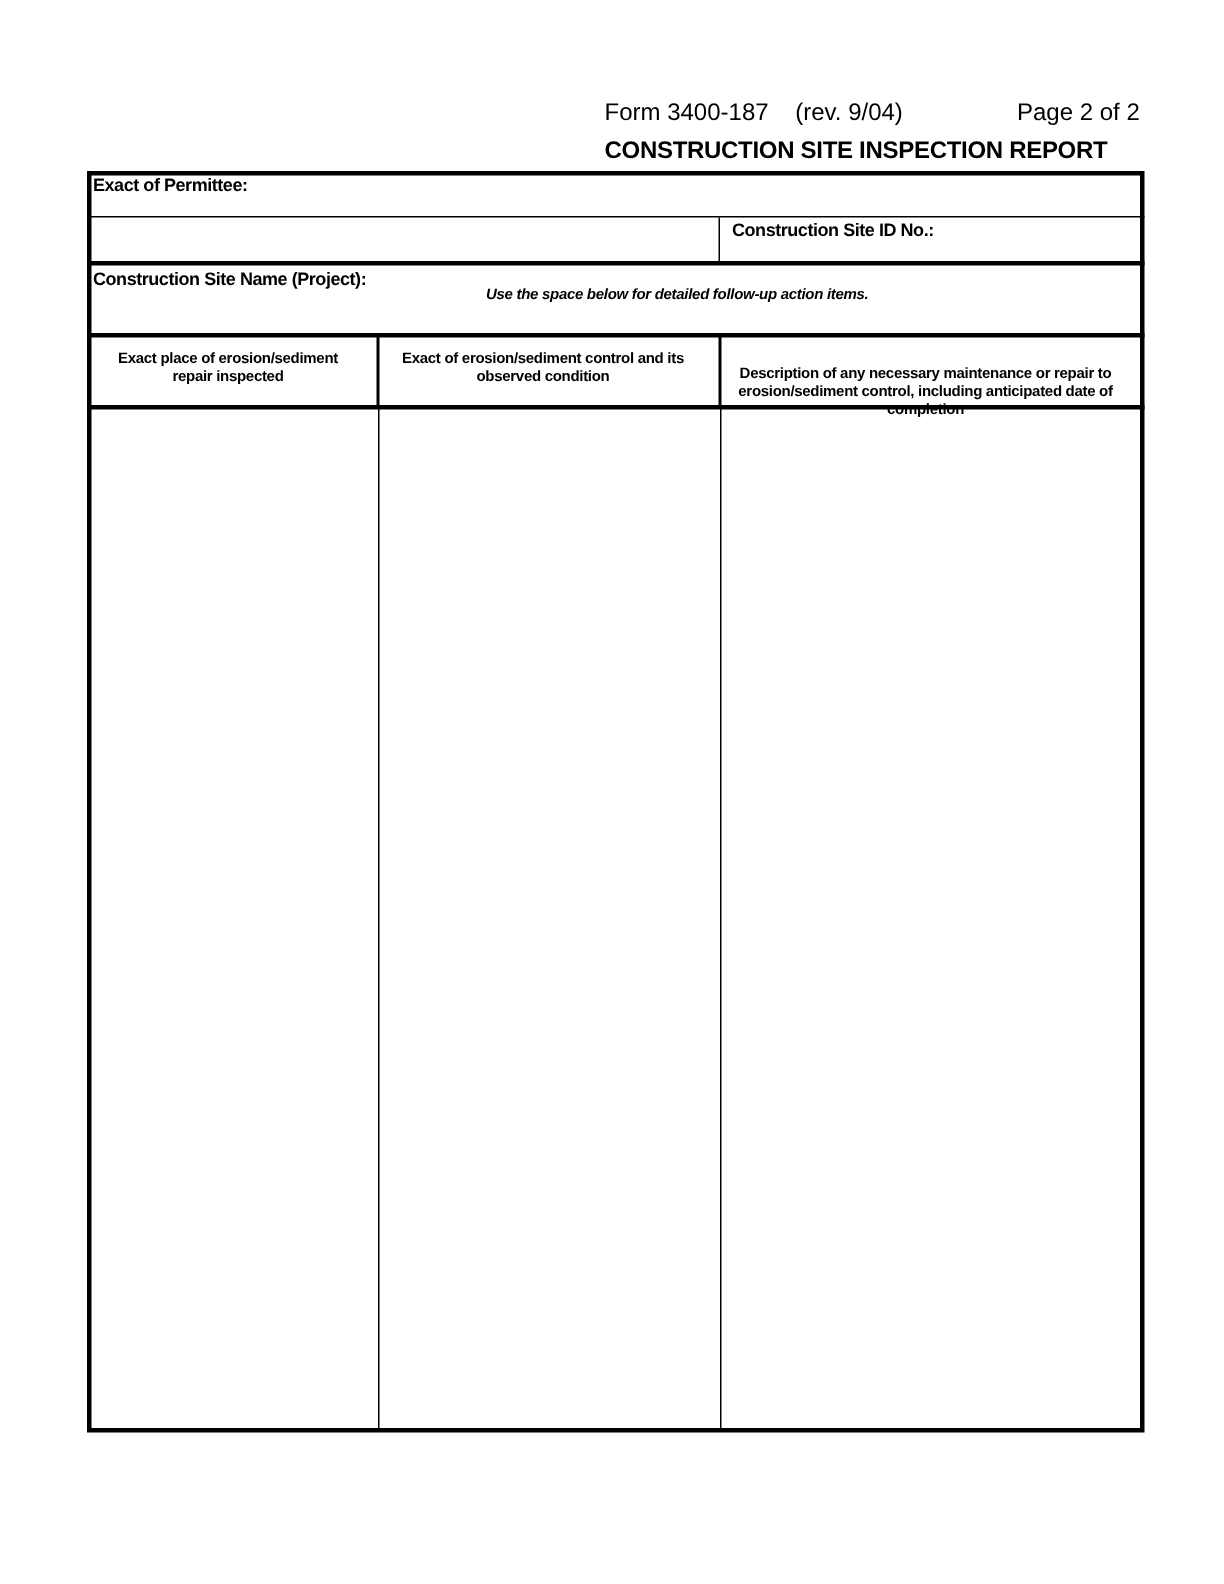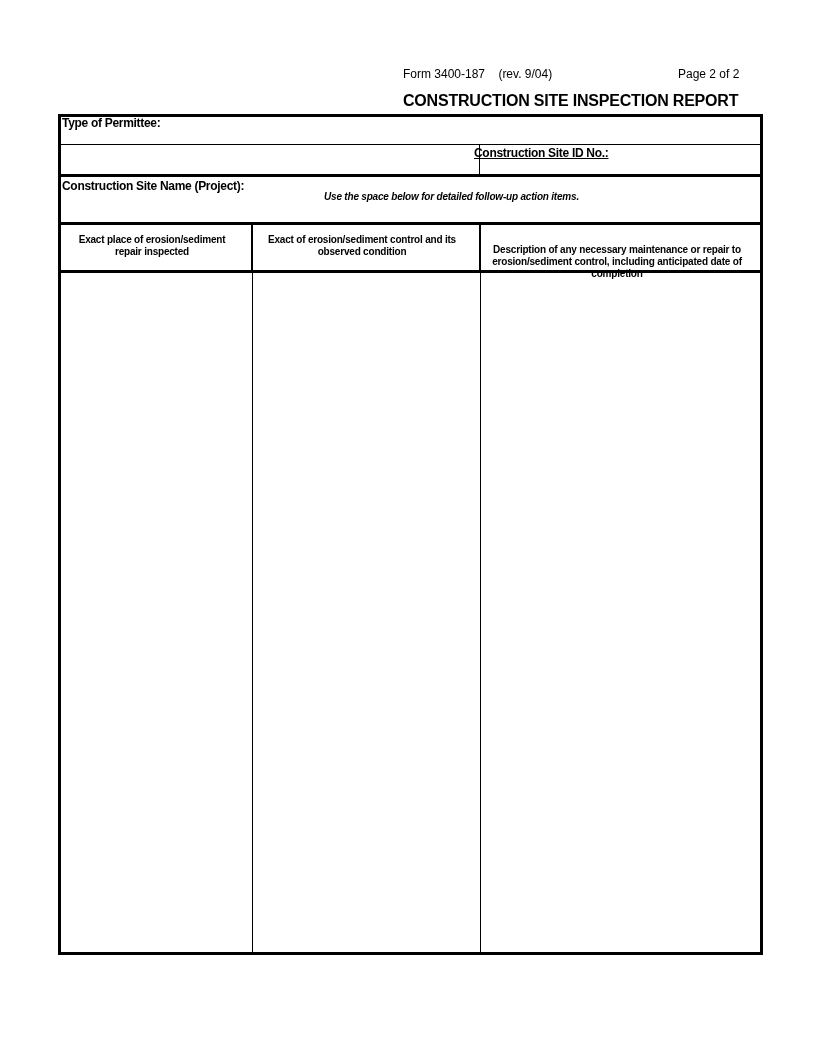--- a/index.html
+++ b/index.html
@@ -1,19 +1,19 @@
 <!DOCTYPE html>
 <html><head>
 <meta charset="utf-8">
 <style>
   html, body { margin: 0; padding: 0; background: #ffffff; }
   body { width: 816px; height: 1056px; position: relative; overflow: hidden;
          font-family: "Liberation Sans", sans-serif; color: #000; }
   .title { position: absolute; left: 403px; top: 48px; font-size: 16px; font-weight: bold; letter-spacing: -0.2px; white-space: nowrap; margin-top: 44px; }
-  .sub { position: absolute; top: 67px; font-size: 12px; white-space: nowrap; }
+  .sub { position: absolute; top: 67px; font-size: 16px; white-space: nowrap; }
   .form-id { left: 403px; }
   .page-no { left: 678px; }
 
   .frame { position: absolute; left: 58px; top: 114px; width: 705px; height: 841px;
            border: 3px solid #000; box-sizing: border-box; }
   .hline { position: absolute; left: 58px; width: 705px; background: #000; }
   .vline { position: absolute; background: #000; }
   .label { position: absolute; font-size: 12px; font-weight: bold; white-space: nowrap; letter-spacing: -0.3px; }
   .note { position: absolute; left: 58px; width: 787px; top: 191px; text-align: center;
           font-size: 10px; font-weight: bold; font-style: italic; letter-spacing: -0.2px; }
@@ -33,27 +33,27 @@
 <div class="hline" style="top:174px;height:3px;"></div>
 <div class="hline" style="top:222px;height:3px;"></div>
 <div class="hline" style="top:270px;height:3px;"></div>
 
 <div class="vline" style="left:479px;top:145px;width:1px;height:30px;"></div>
 <div class="vline" style="left:251px;top:224px;width:2px;height:48px;"></div>
 <div class="vline" style="left:479px;top:224px;width:2px;height:48px;"></div>
 <div class="vline" style="left:252px;top:272px;width:1px;height:682px;"></div>
 <div class="vline" style="left:480px;top:272px;width:1px;height:682px;"></div>
 
-<div class="label" style="left:62px;top:116px;">Type of Permittee:</div>
+<div class="label" style="left:62px;top:116px;">Exact of Permittee:</div>
 <div class="cell" style="left:61px;top:131px;width:699px;height:13px;"><span></span></div>
 
 <div class="label" style="left:62px;top:146px;margin-top:33px;">Construction Site Name (Project):</div>
 <div class="cell" style="left:61px;top:160px;width:416px;height:13px;"><span></span></div>
 
-<div class="label" style="left:474px;top:146px;text-decoration:underline;">Construction Site ID No.:</div>
+<div class="label" style="left:488px;top:146px;">Construction Site ID No.:</div>
 <div class="cell" style="left:482px;top:160px;width:278px;height:13px;"><span></span></div>
 
 <div class="note">Use the space below for detailed follow-up action items.</div>
 
 <div class="colhead" style="left:66px;top:234px;width:172px;">Exact place of erosion/sediment repair inspected</div>
 <div class="colhead" style="left:258px;top:234px;width:208px;">Exact of erosion/sediment control and its observed condition</div>
 <div class="colhead" style="left:486px;top:244px;width:262px;">Description of any necessary maintenance or repair to erosion/sediment control, including anticipated date of completion</div>
 
 <div class="cell" style="left:61px;top:273px;width:190px;height:679px;"><span></span></div>
 <div class="cell" style="left:254px;top:273px;width:225px;height:679px;"><span></span></div>

